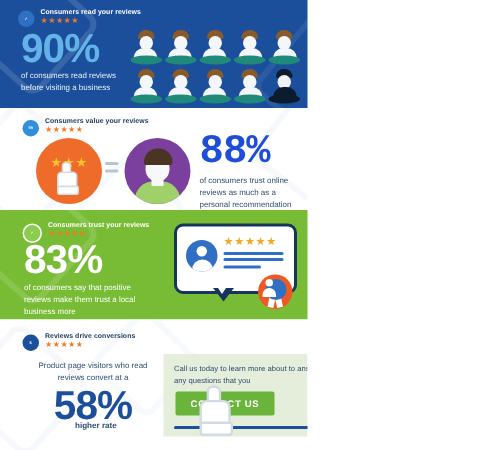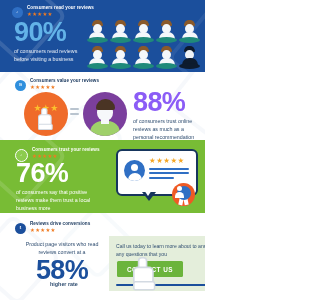--- a/index.html
+++ b/index.html
@@ -49,21 +49,21 @@
   .eyebrow .etitle{font-size:4.6px;font-weight:700;letter-spacing:.05px;display:block;}
   .t-white{color:#ffffff;}
   .t-navy{color:#17365c;}
   .stars{display:block;margin-top:1.5px;font-size:5.4px;letter-spacing:.3px;
          color:#f07b22;line-height:1;}
 
   
   .stat{position:absolute;z-index:6;}
   .bignum{font-size:27px;font-weight:700;line-height:.92;letter-spacing:-.6px;}
   .n-lblue{color:#63b3e8;}
-  .n-blue{color:#8b5cf6;}
+  .n-blue{color:#1d4ed8;font-family:Liberation Mono, monospace;}
   .n-white{color:#ffffff;}
   .n-navy{color:#1b4f9c;}
   .blurb{font-size:5.3px;line-height:1.55;margin-top:2px;}
   .c-white{color:#e8eef6;}
   .c-navy{color:#2f4d70;}
   .c-gwhite{color:#ffffff;}
 
   
   .people{position:absolute;left:86px;top:20px;width:115px;
           display:grid;grid-template-columns:repeat(5,1fr);gap:2px 1px;z-index:5;}
@@ -290,21 +290,21 @@
 
   <div class="eyebrow" style="left:15px;top:148px;">
     <span class="badge b-green">✓</span>
     <span class="etxt">
       <span class="etitle t-white">Consumers trust your reviews</span>
       <span class="stars">★★★★★</span>
     </span>
   </div>
 
   <div class="stat" style="left:16px;top:161px;width:86px;">
-    <div class="bignum n-white">76%</div>
+    <div class="bignum n-white">83%</div>
     <div class="blurb c-gwhite">of consumers say that positive reviews make them trust a local business more</div>
   </div>
 
   <div class="bubble">
     <div class="bub-av">
       <i class="bub-av-head"></i>
         <i class="bub-av-body"></i>
     </div>
     <div class="bub-stars">★★★★★</div>
     <div class="bub-lines">

